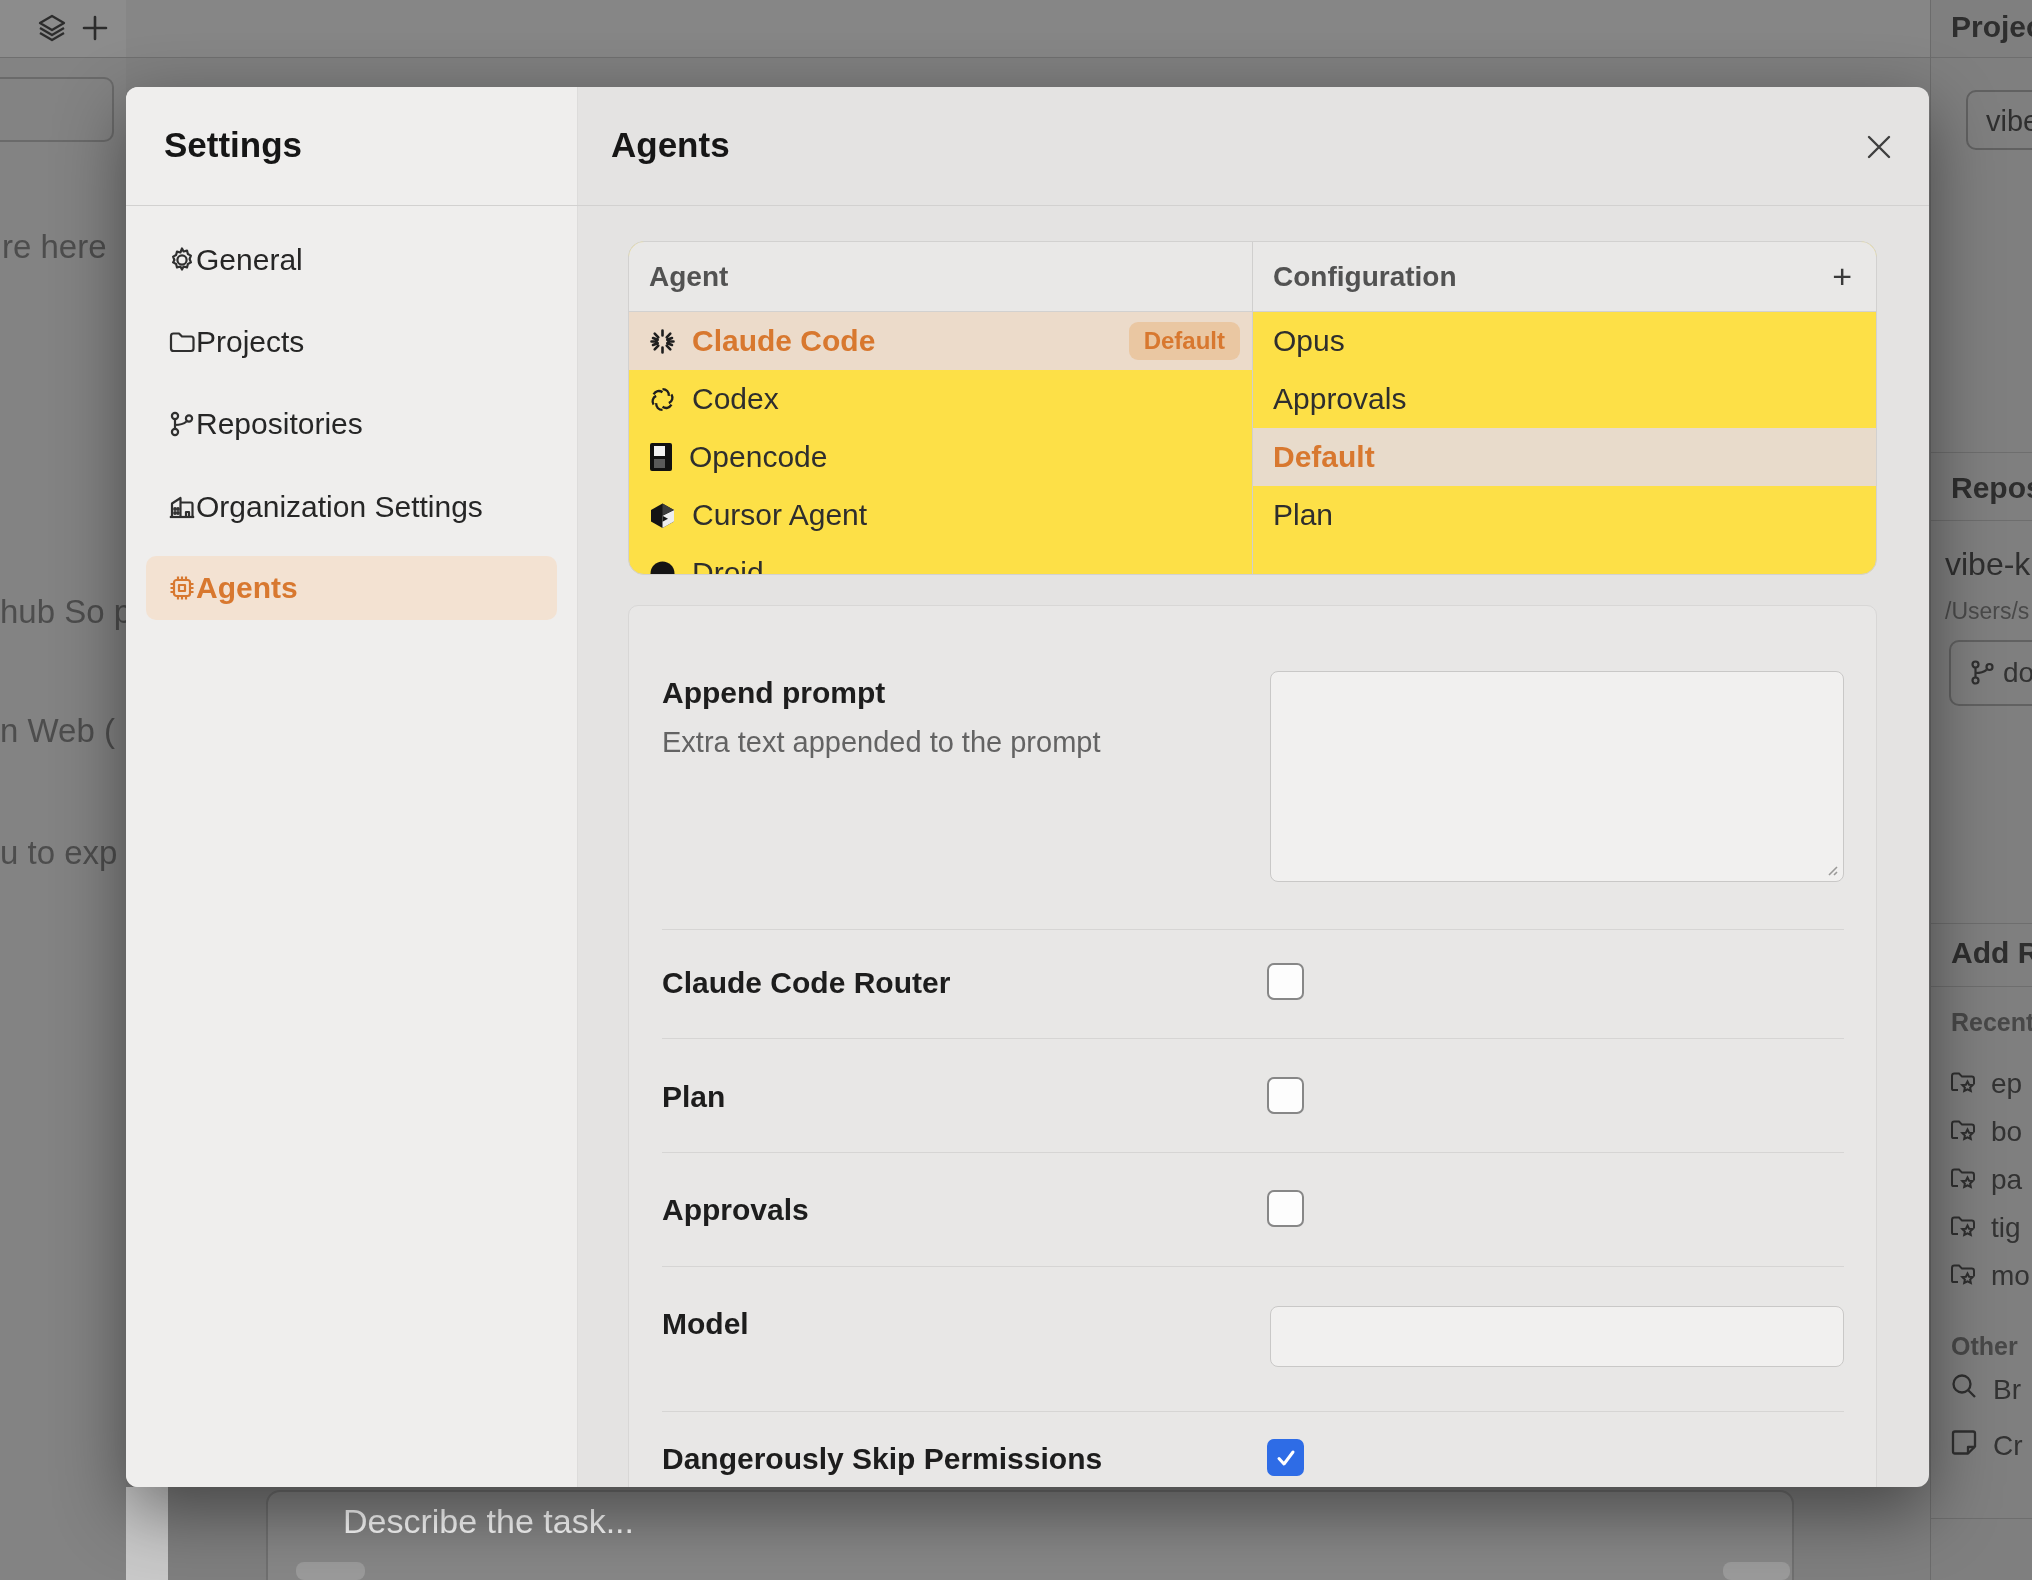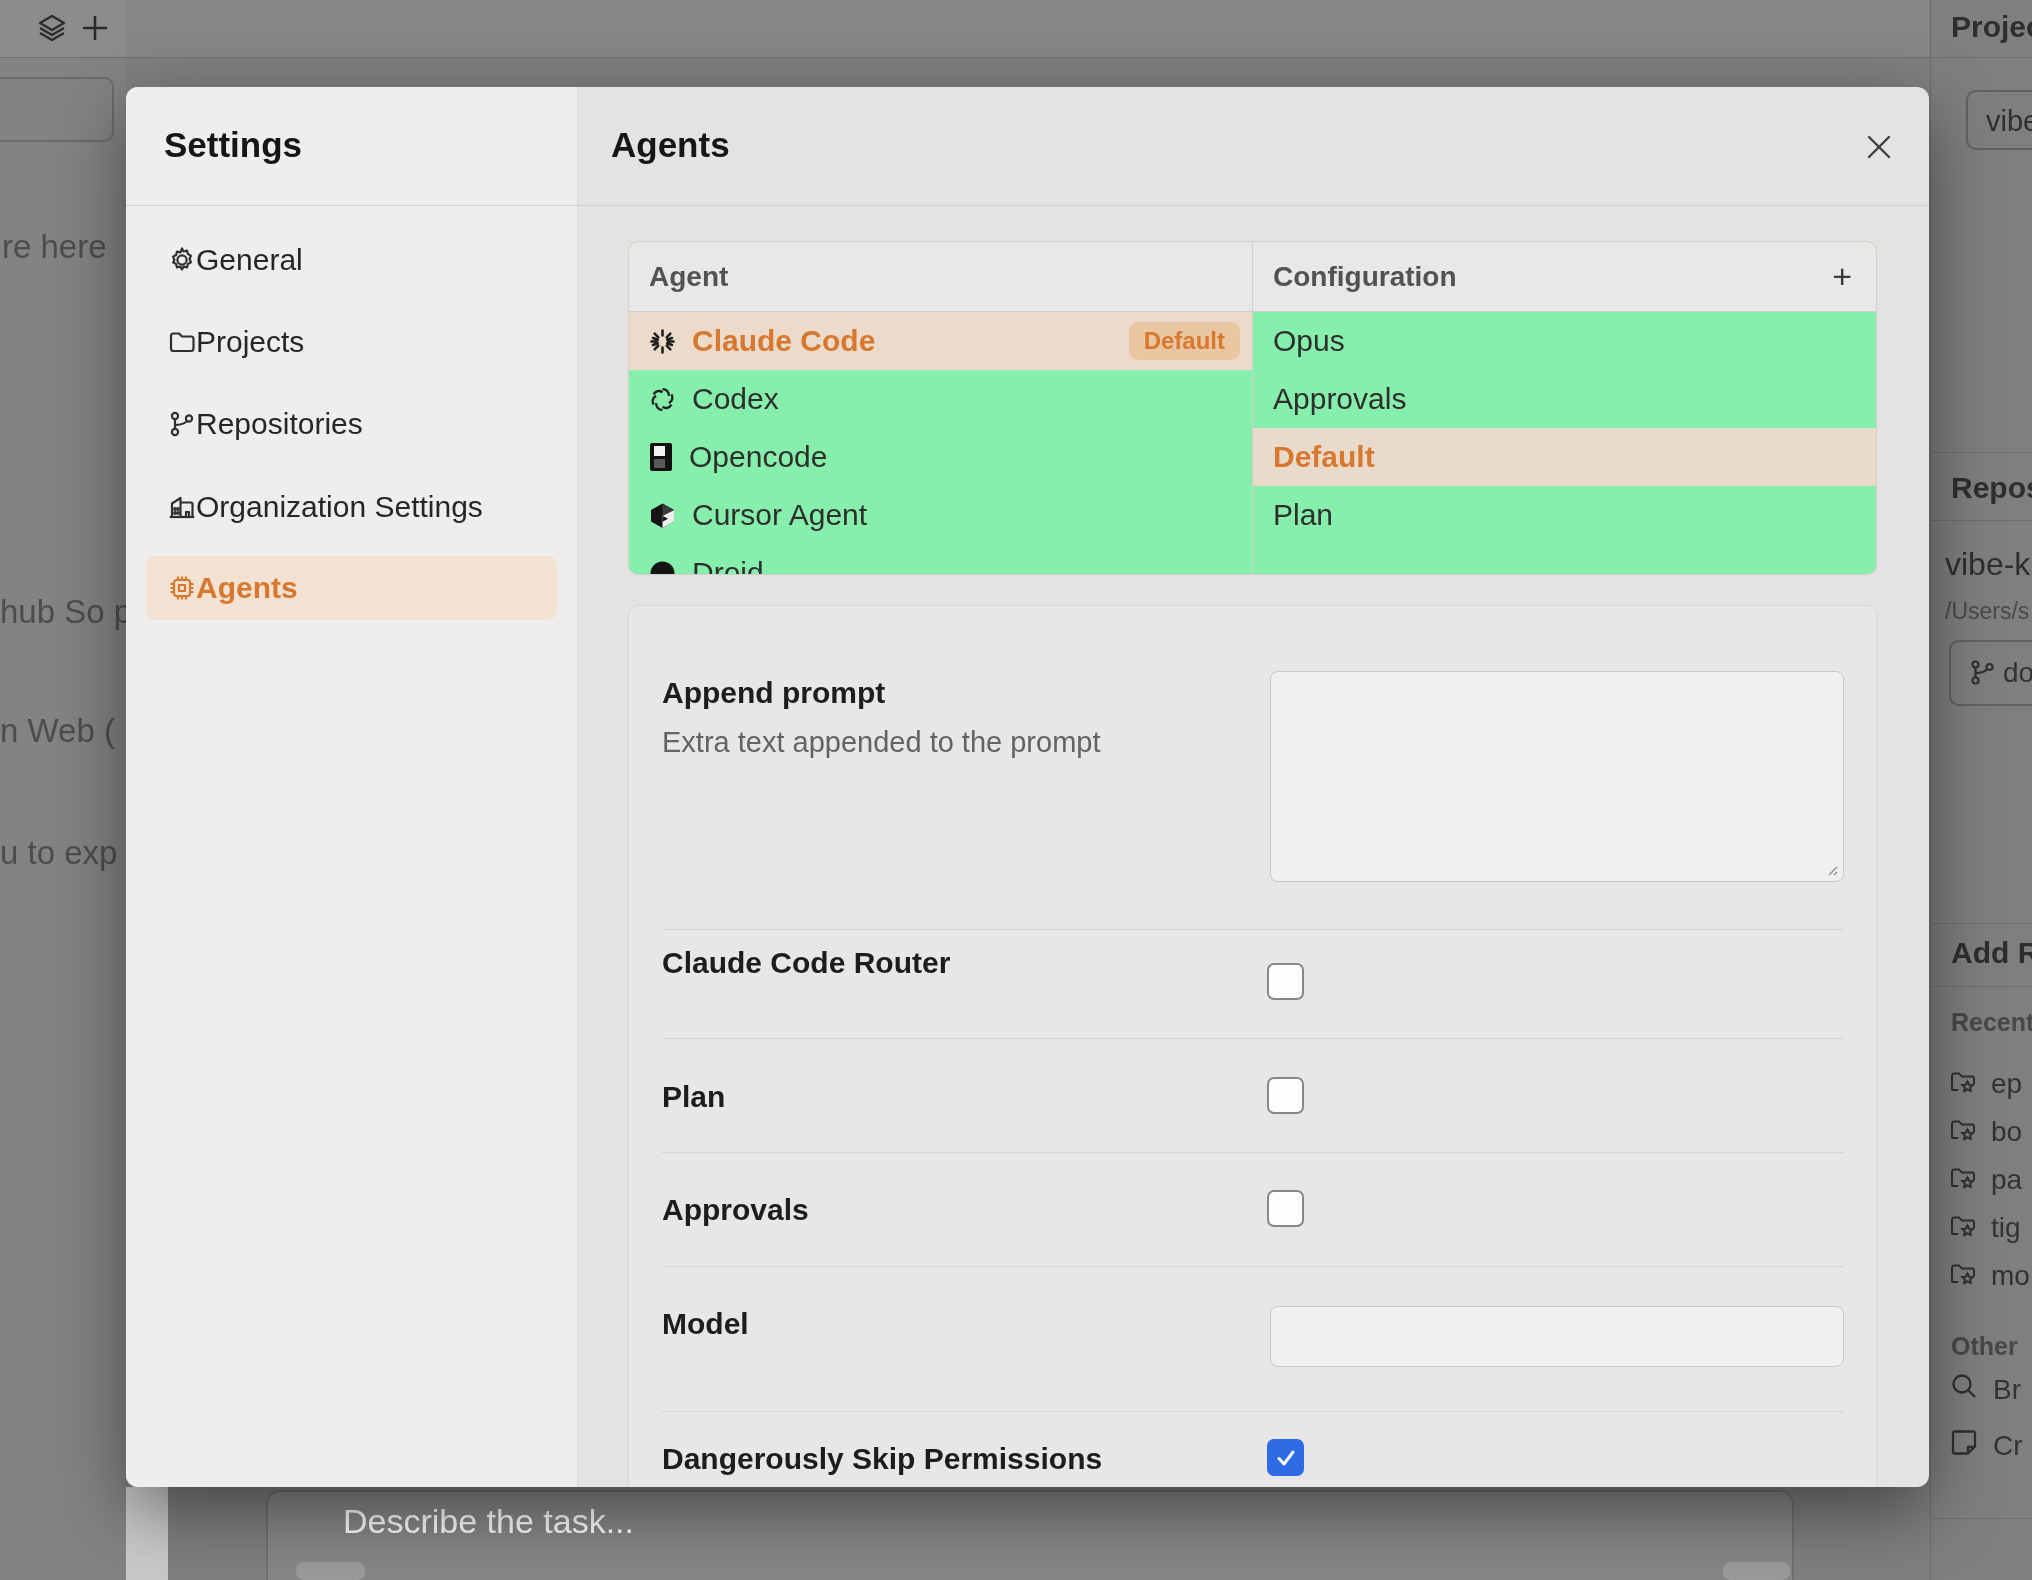--- a/index.html
+++ b/index.html
@@ -33,22 +33,22 @@
   .m-sidebar{left:0;top:0;width:451px;height:1400px;background:#efeeed;border-right:1px solid #dddcdb;}
   .m-title{font-weight:700;font-size:35px;color:#161616;}
   .m-hdr-div{left:0;top:118px;width:1803px;height:1px;background:#d2d1d0;}
   .nav-item{left:20px;width:411px;height:64px;border-radius:10px;display:flex;align-items:center;
             padding-left:22px;box-sizing:border-box;font-size:30px;color:#262626;cursor:pointer;}
   .nav-item .nic{color:#2f2f2f;flex:0 0 auto;}
   .nav-item.active{background:#f3e2d2;color:#d8782f;font-weight:700;}
   .nav-item.active .nic{color:#d8782f;}
   .m-close{left:1735px;top:42px;width:36px;height:36px;color:#3f3f3f;cursor:pointer;}
   
-  .tcard{left:502px;top:154px;width:1249px;height:334px;background:#86efac;border:1px solid #d2d1d0;
-         border-radius:10px;overflow:hidden;box-sizing:border-box;}
+  .tcard{left:502px;top:154px;width:1249px;height:334px;background:#fde047;border:1px solid #d2d1d0;
+         border-radius:16px;overflow:hidden;box-sizing:border-box;}
   .t-colL{position:absolute;left:0;top:0;width:623px;height:334px;}
   .t-colR{position:absolute;left:623px;top:0;width:624px;height:334px;border-left:1px solid #d0cfce;box-sizing:border-box;}
   .t-hrow{position:absolute;left:0;top:0;right:0;height:70px;background:#e9e8e7;border-bottom:1px solid #d2d1d0;
           box-sizing:border-box;display:flex;align-items:center;padding:0 24px 0 20px;font-size:28px;font-weight:700;color:#525252;}
   .t-plus{margin-left:auto;font-weight:400;font-size:34px;color:#3a3a3a;cursor:pointer;}
   .t-row{position:absolute;left:0;right:0;height:58px;display:flex;align-items:center;gap:16px;
          padding:0 12px 0 20px;box-sizing:border-box;font-size:30px;color:#2e2e2e;cursor:pointer;}
   .t-row .aic{flex:0 0 auto;}
   .t-row.sel{background:#ecdbca;color:#d8782f;font-weight:700;}
   .t-rowR{position:absolute;left:0;right:0;height:58px;display:flex;align-items:center;
@@ -353,21 +353,21 @@
       <div class="f-desc" style="top:120px">Extra text appended to the prompt</div>
       <div class="f-textarea">
         <span class="resize-h">
           <svg width="14" height="14" viewBox="0 0 14 14" stroke="currentColor" stroke-width="1.6">
             <path d="M13 5 5 13M13 10l-3 3"></path>
           </svg>
         </span>
       </div>
       <div class="f-div" style="top:323px"></div>
 
-      <div class="f-label" style="top:340px">Claude Code Router</div>
+      <div class="f-label" style="top:360px">Claude Code Router</div>
       <div class="cbx" style="top:357px"></div>
       <div class="f-div" style="top:432px"></div>
 
       <div class="f-label" style="top:474px">Plan</div>
       <div class="cbx" style="top:471px"></div>
       <div class="f-div" style="top:546px"></div>
 
       <div class="f-label" style="top:587px">Approvals</div>
       <div class="cbx" style="top:584px"></div>
       <div class="f-div" style="top:660px"></div>

